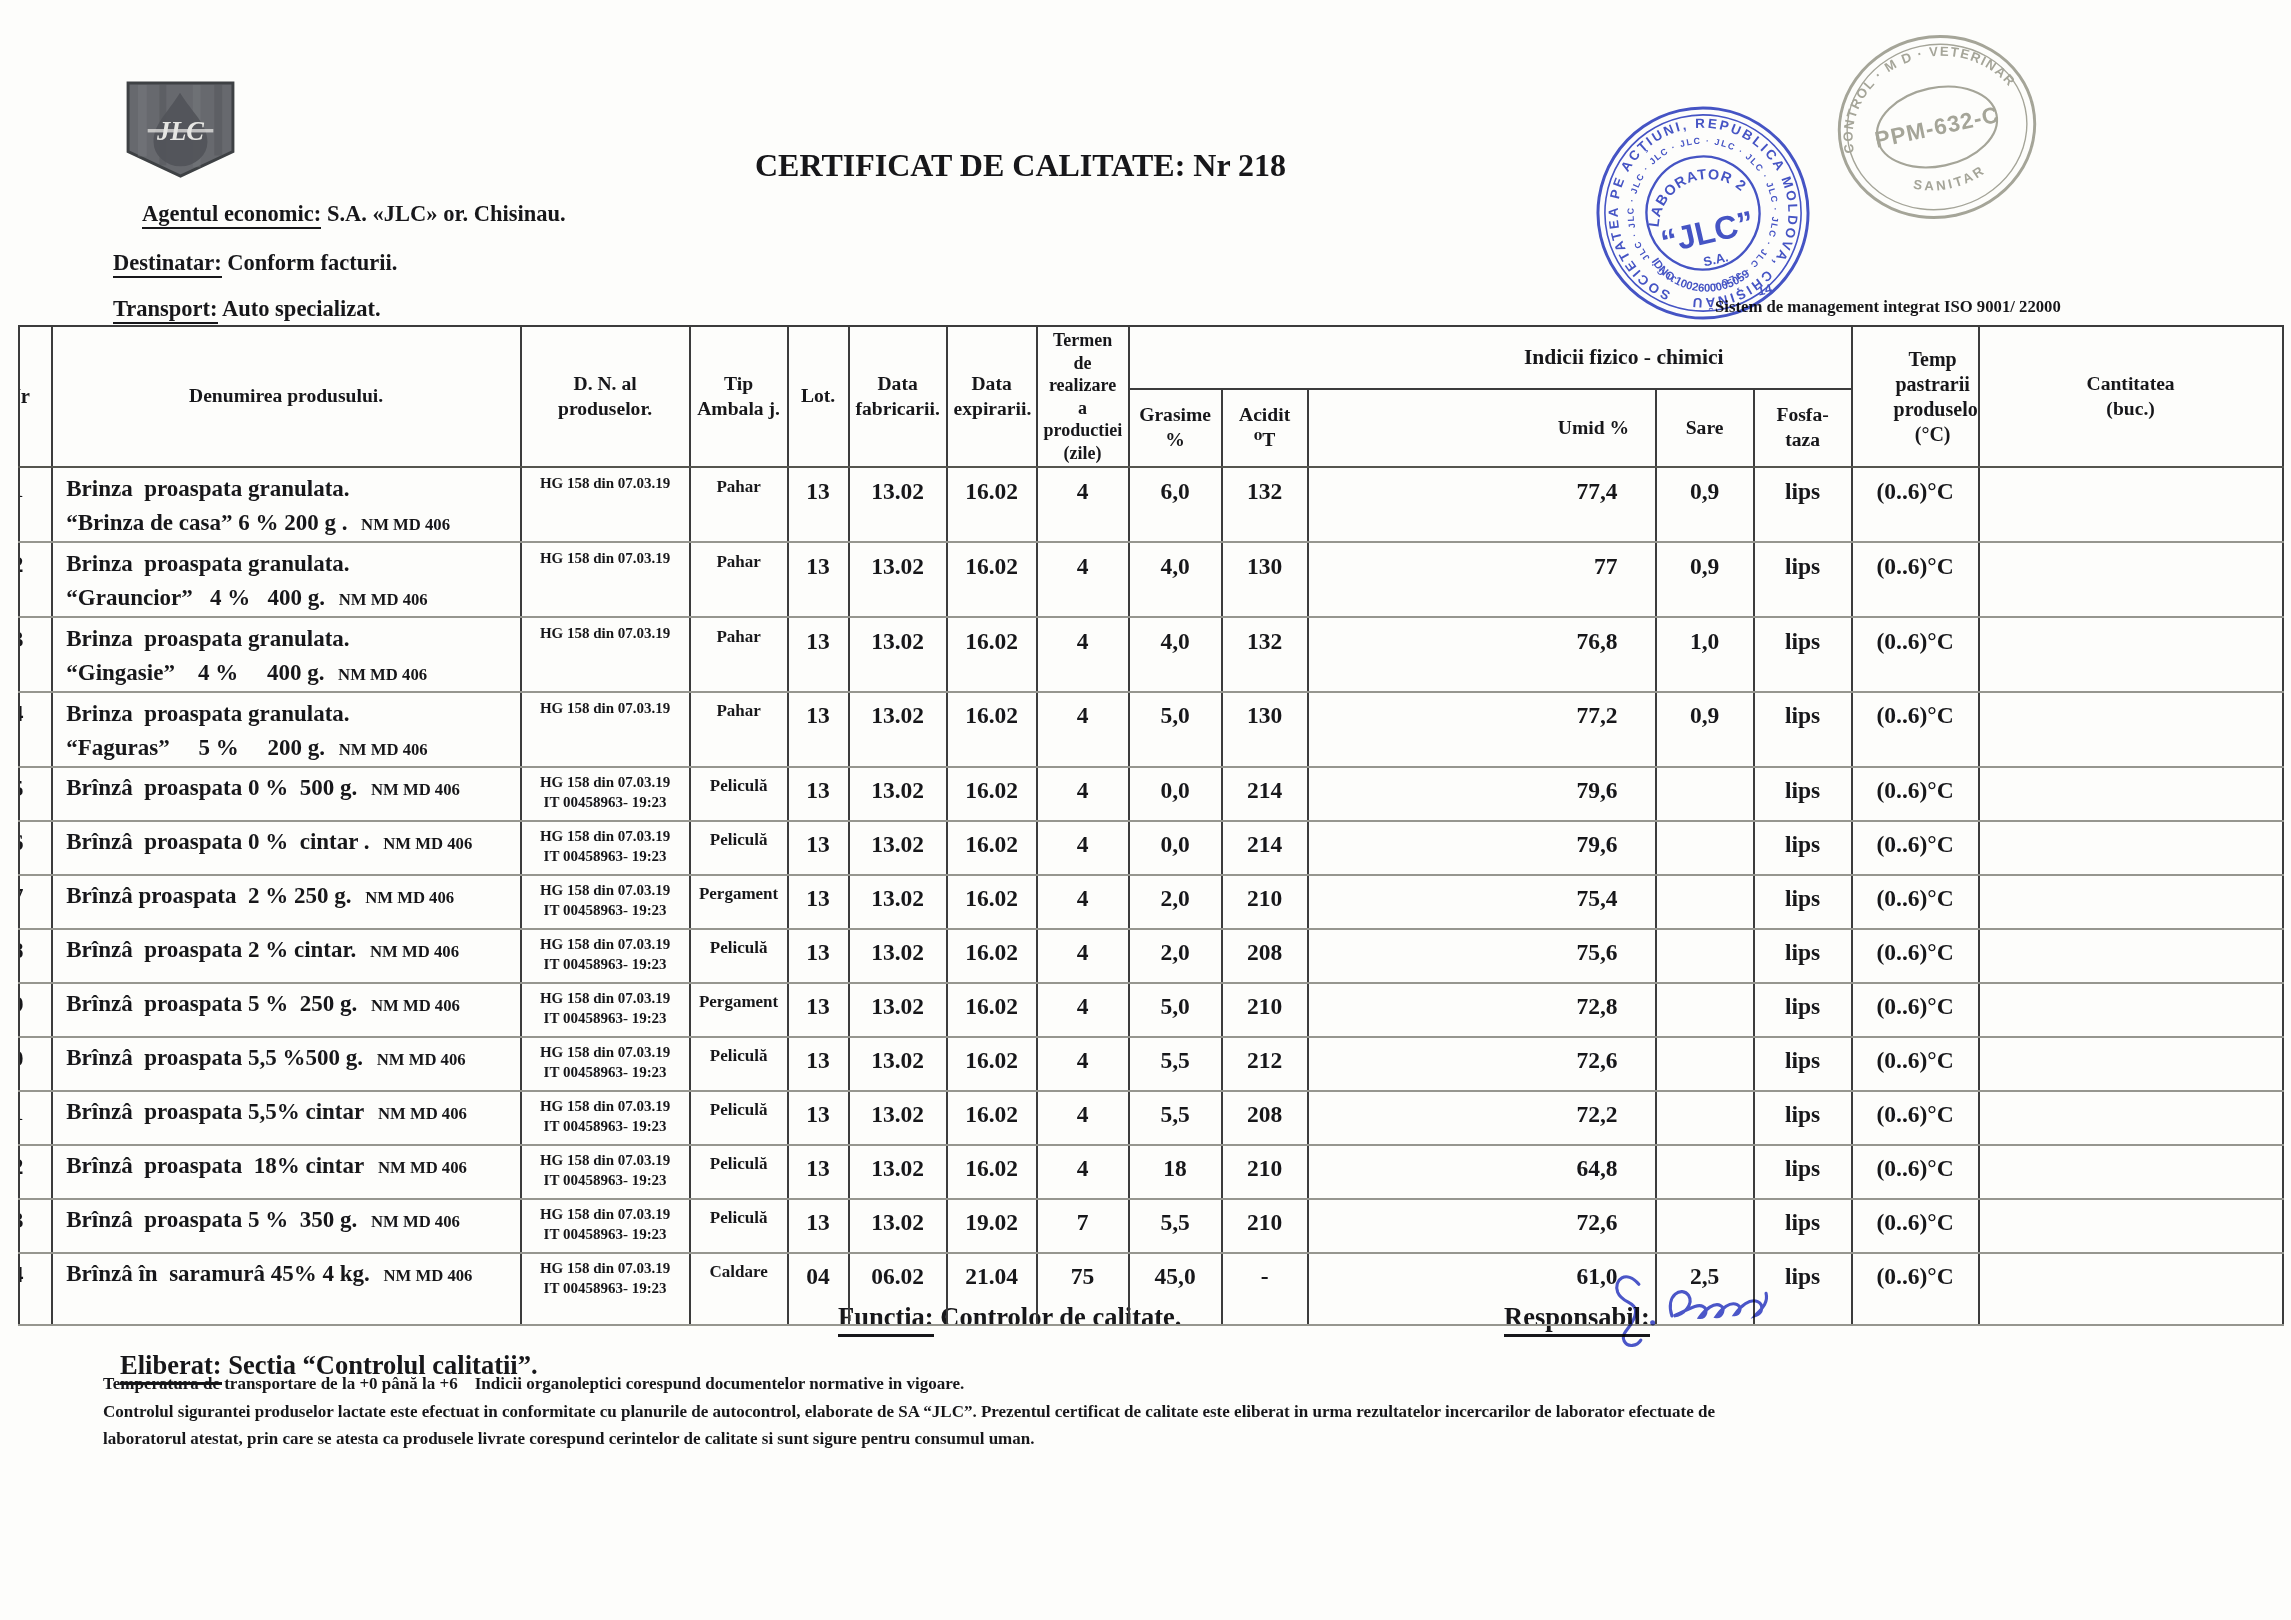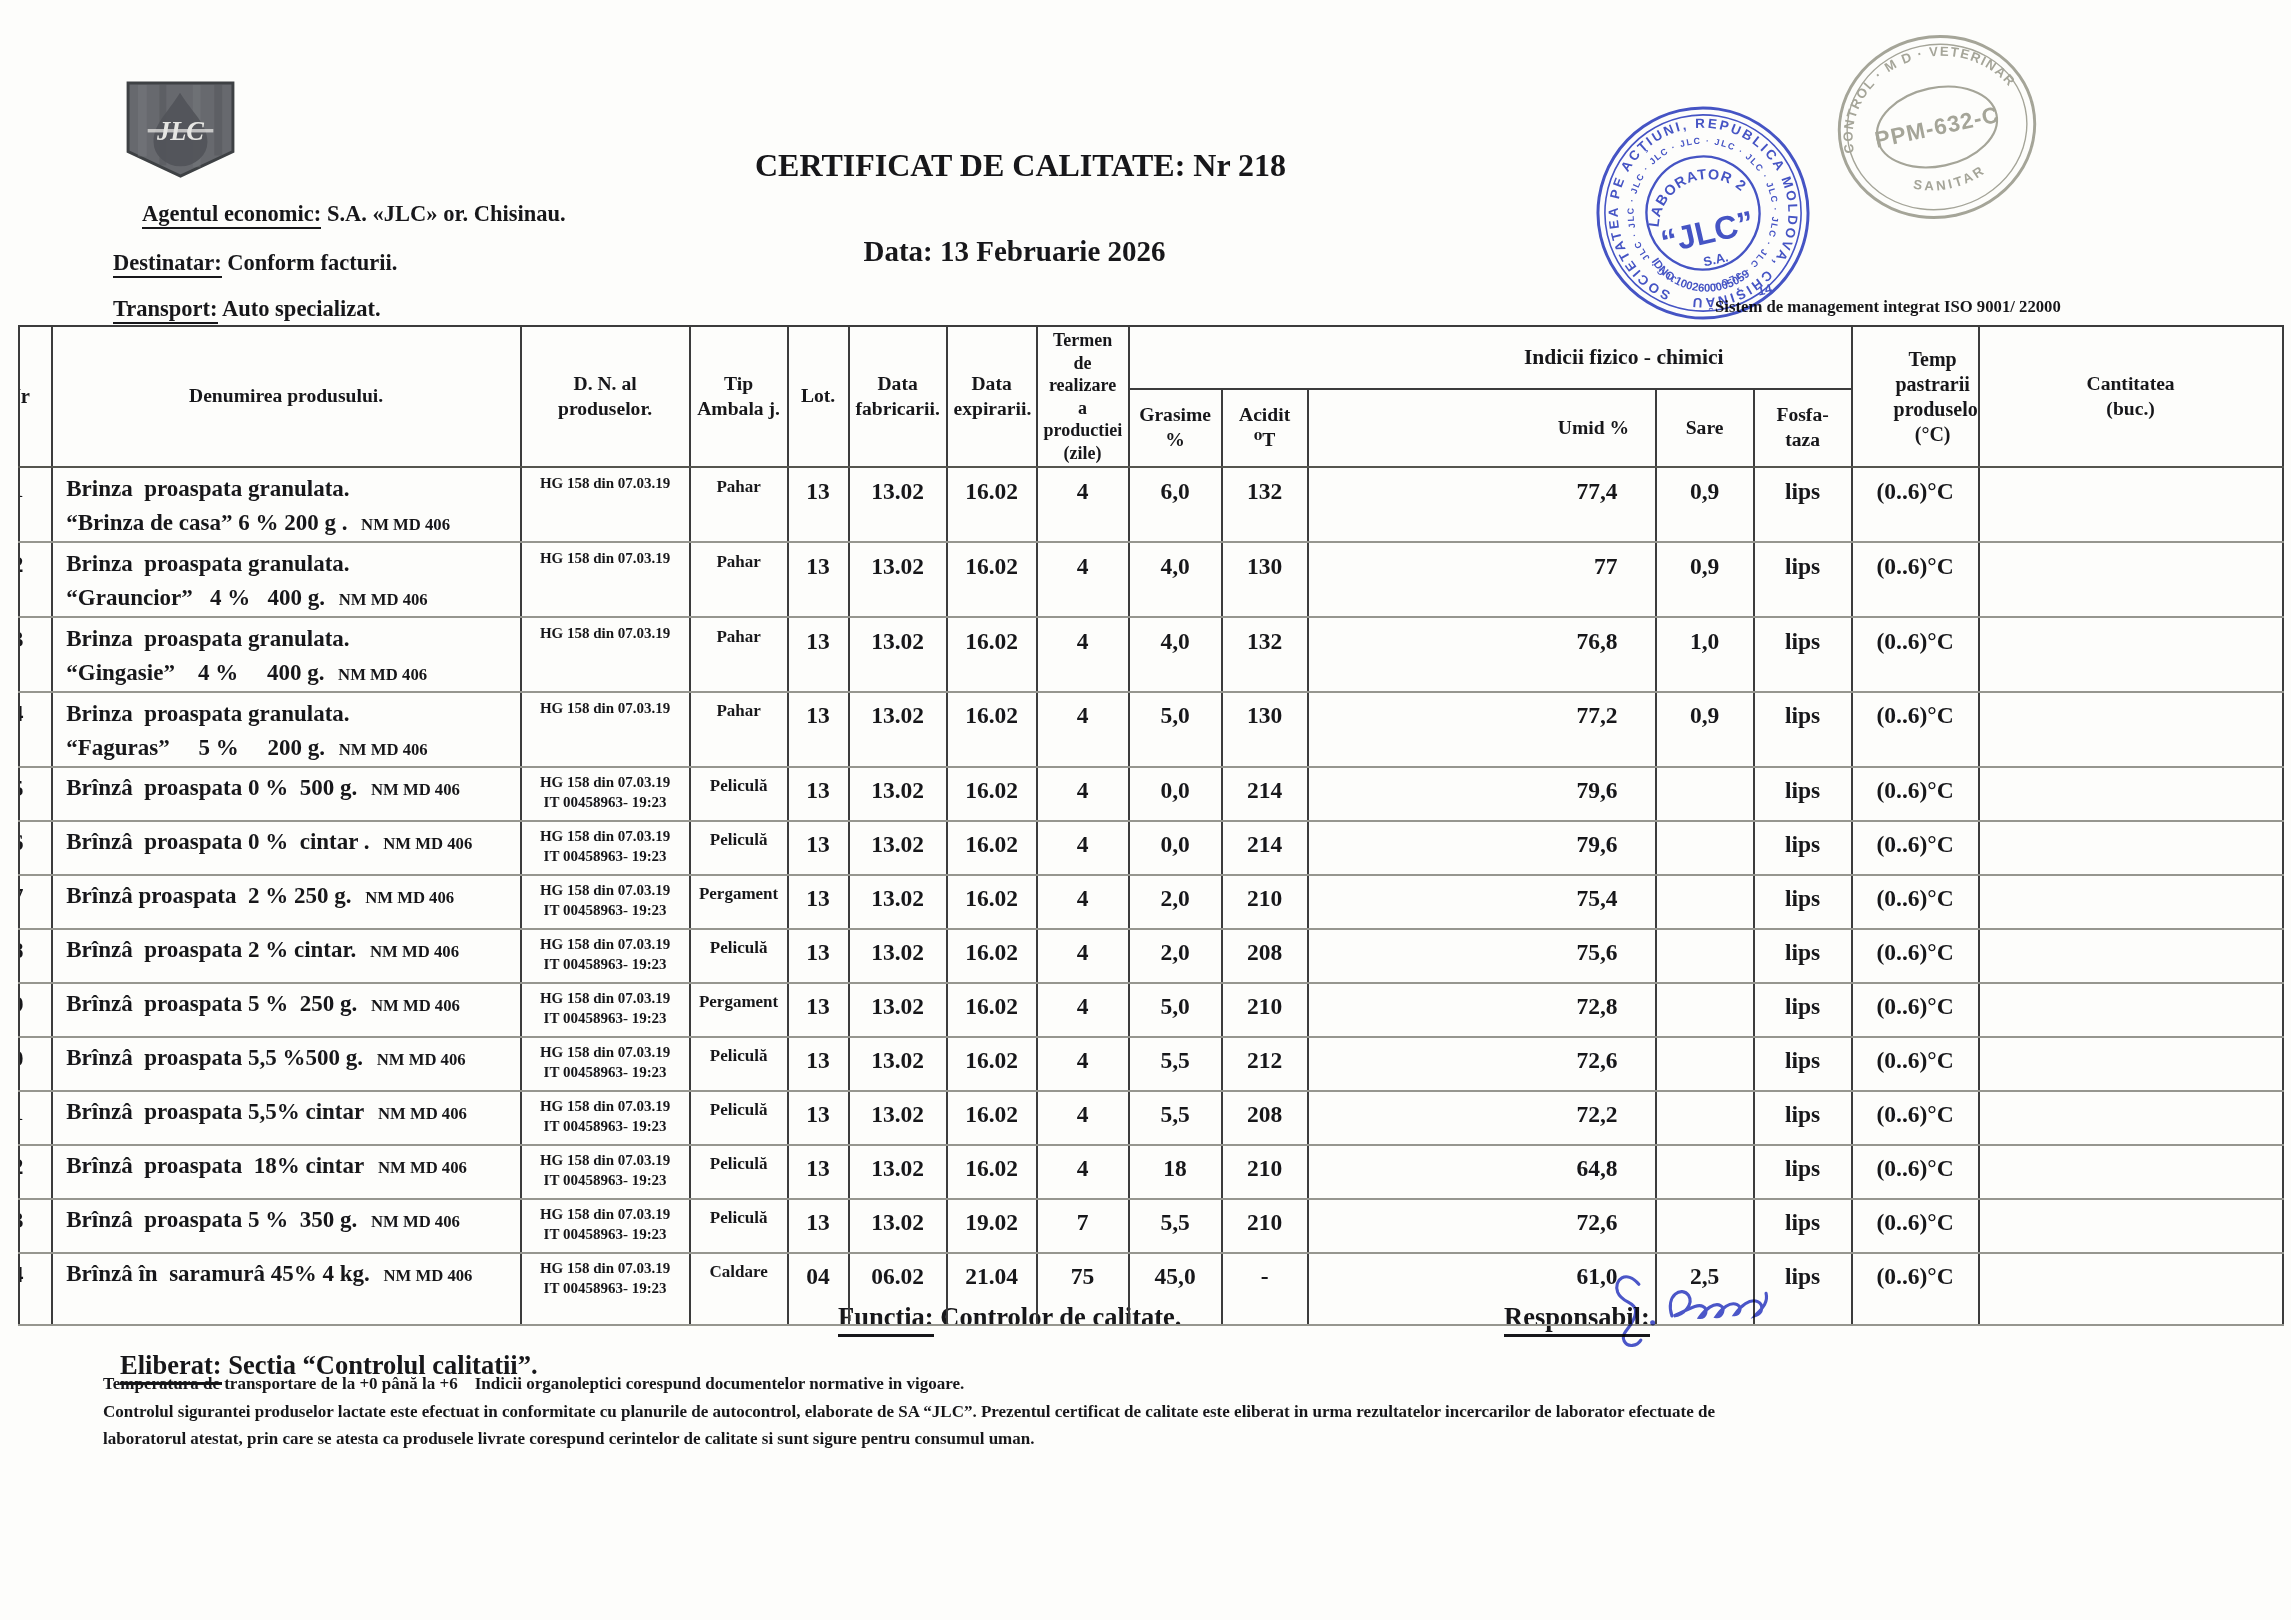--- a/index.html
+++ b/index.html
@@ -73,21 +73,20 @@
     <path d="M57 12 C70 33 85 44 85 62 A27.5 25 0 1 1 30 62 C30 44 44 33 57 12 Z" fill="#515459" opacity=".92"></path>
     <text x="57.5" y="60" text-anchor="middle" font-family="Liberation Serif,serif" font-style="italic" font-weight="bold" font-size="27" fill="#e6e6e3">JLC</text>
     <rect x="24" y="49" width="67" height="3.5" fill="#e6e6e3" opacity=".75"></rect>
   </svg>
 
   <div class="abs hline" style="left:113px;top:201px;margin-left:29px;"><span class="lbl">Agentul economic:</span><span> </span><span>S.A. «JLC» or. Chisinau.</span></div>
   <div class="abs hline" style="left:113px;top:250px;"><span class="lbl">Destinatar:</span><span> </span><span>Conform facturii.</span></div>
   <div class="abs hline" style="left:113px;top:296px;"><span class="lbl">Transport:</span><span> </span><span>Auto specializat.</span></div>
 
   <div class="abs title">CERTIFICAT DE CALITATE: Nr 218</div>
-  <div class="abs dateline">Data: 13 Februarie 2026</div>
   <div class="abs isoline">Sistem de management integrat ISO 9001/ 22000</div>
 
   <svg class="abs stamp-round" viewBox="0 0 220 220">
     <defs>
       <path id="sr-ring" d="M110,24 a86,86 0 1,1 -0.01,0"></path>
       <path id="sr-dots" d="M110,40 a70,70 0 1,1 -0.01,0"></path>
       <path id="sr-lab" d="M62,120 A50,50 0 0 1 154,100"></path>
       <path id="sr-idno" d="M46,138 a66,66 0 0,0 128,4"></path>
     </defs>
     <g fill="none" stroke="#2b3cc0">

